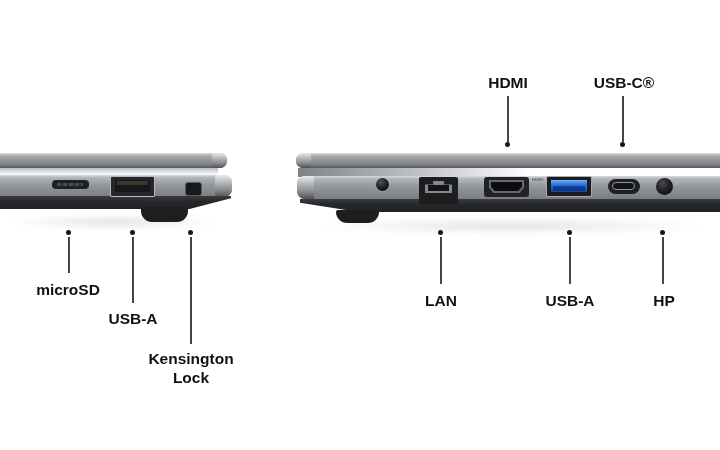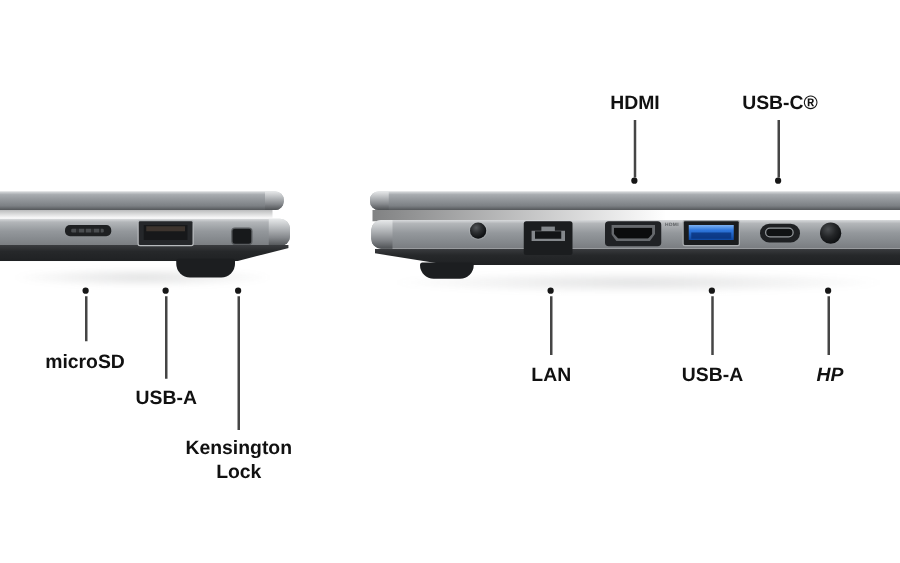--- a/index.html
+++ b/index.html
@@ -174,16 +174,16 @@
 
   <div>
     <div class="abs callout-dot" style="left:567px;top:230px;"></div>
     <div class="abs callout-line" style="left:569px;top:237px;height:47px;"></div>
     <div class="abs callout-label" style="left:530px;top:292px;width:80px;">USB-A</div>
   </div>
 
   <div>
     <div class="abs callout-dot" style="left:660px;top:230px;"></div>
     <div class="abs callout-line" style="left:662px;top:237px;height:47px;"></div>
-    <div class="abs callout-label" style="left:634px;top:292px;width:60px;font-style:italic;">HP</div>
+    <div class="abs callout-label" style="left:634px;top:292px;width:60px;">HP</div>
   </div>
 
 </div>
 
 </body></html>

